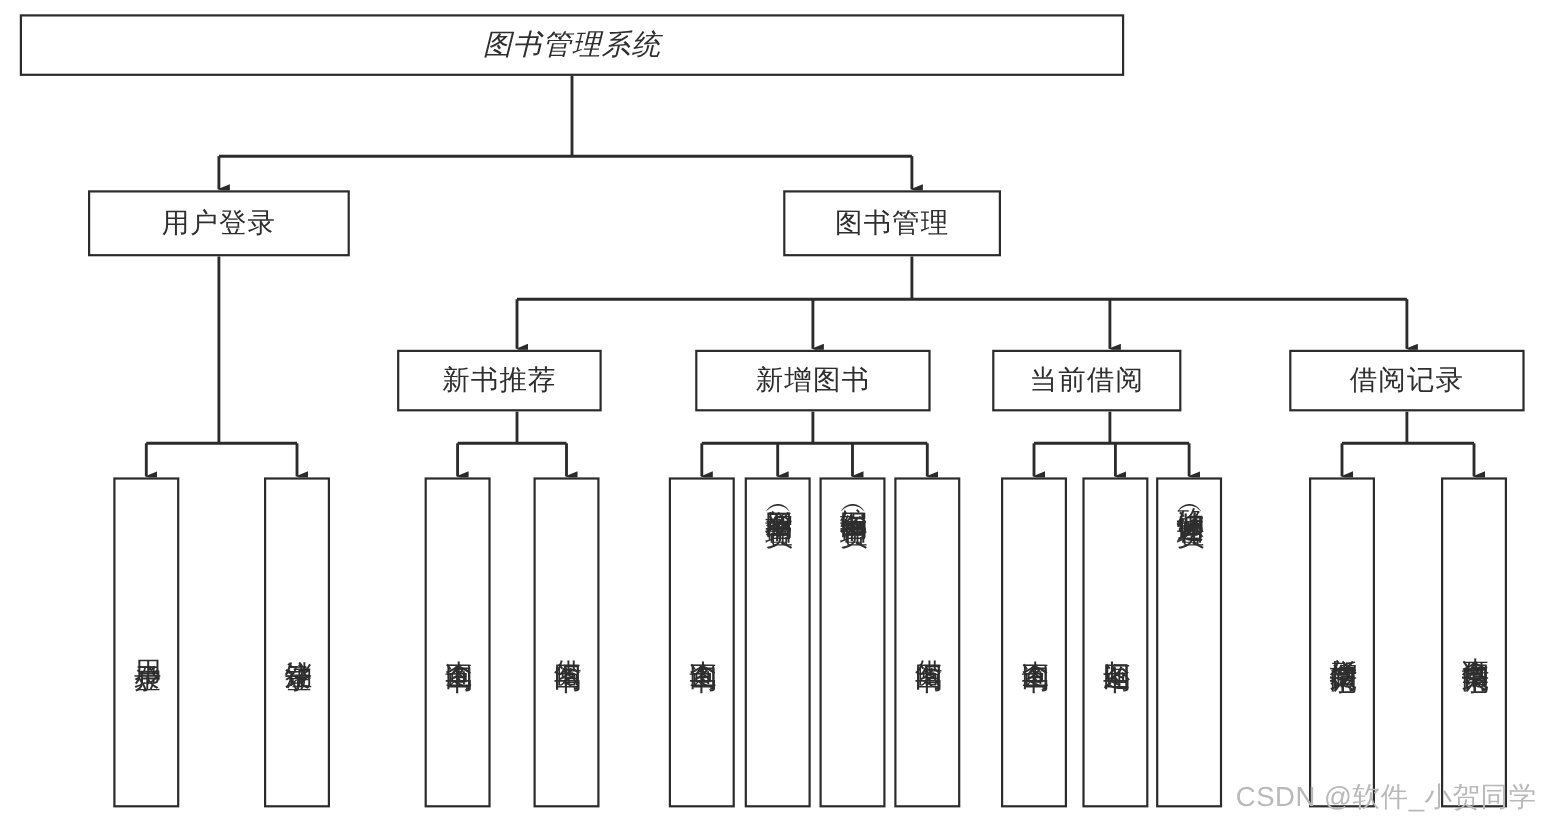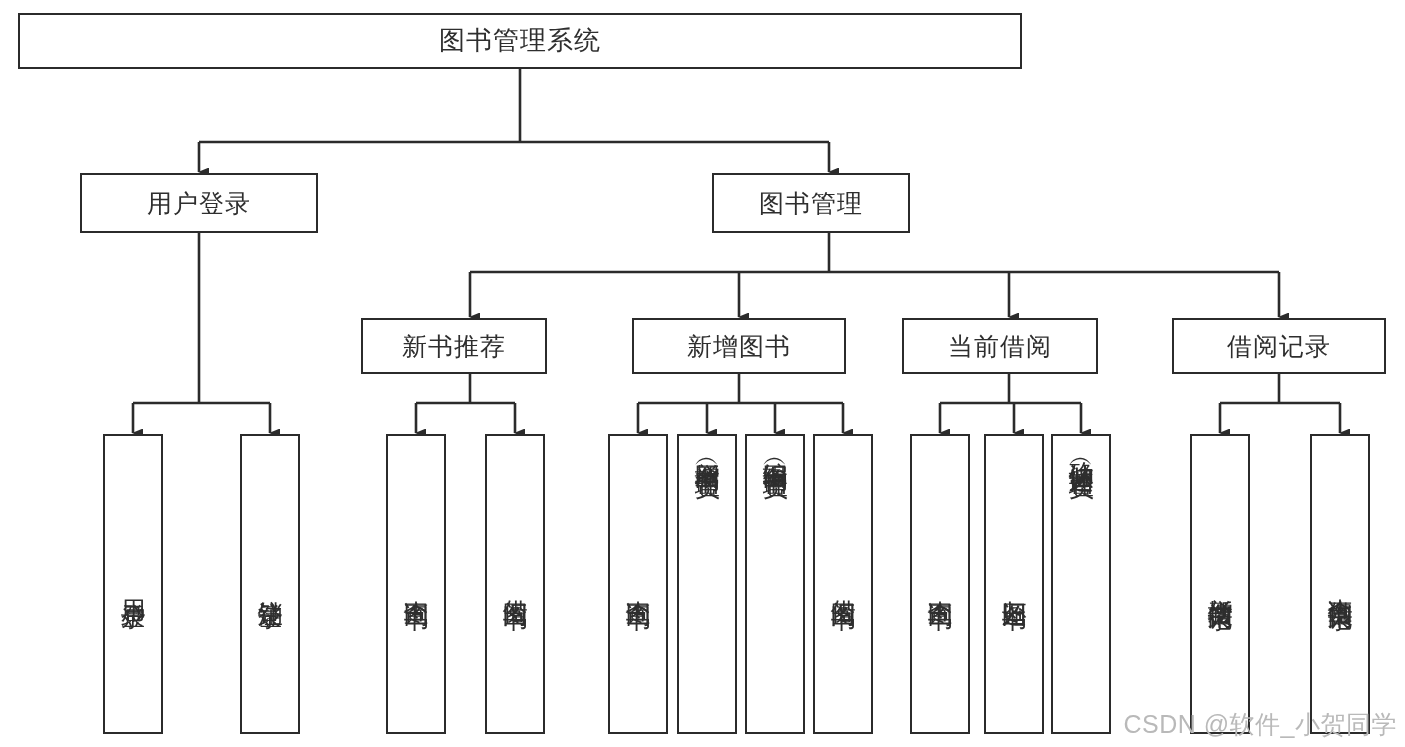--- a/index.html
+++ b/index.html
@@ -114,36 +114,36 @@
         <line x1="1014" y1="403" x2="1014" y2="433" marker-end="url(#arrowhead)"></line>
         <line x1="1081" y1="403" x2="1081" y2="433" marker-end="url(#arrowhead)"></line>
         <line x1="1279" y1="374" x2="1279" y2="403"></line>
         <line x1="1220" y1="403" x2="1340" y2="403"></line>
         <line x1="1220" y1="403" x2="1220" y2="433" marker-end="url(#arrowhead)"></line>
         <line x1="1340" y1="403" x2="1340" y2="433" marker-end="url(#arrowhead)"></line>
       </g>
   </svg>
 
   <div id="node-layer">
-      <div class="node horiz root" style="left: 18px; top: 13px; width: 1004px; height: 56px;">
+      <div class="node horiz root" style="left: 18px; top: 13px; width: 1004px; height: 56px; font-style: italic;">
         <span>图书管理系统</span>
       </div>
       <div class="node horiz" style="left: 80px; top: 173px; width: 238px; height: 60px;">
         <span>用户登录</span>
       </div>
       <div class="node horiz" style="left: 712px; top: 173px; width: 198px; height: 60px;">
         <span>图书管理</span>
       </div>
       <div class="node horiz" style="left: 361px; top: 318px; width: 186px; height: 56px;">
         <span>新书推荐</span>
       </div>
       <div class="node horiz" style="left: 632px; top: 318px; width: 214px; height: 56px;">
         <span>新增图书</span>
       </div>
-      <div class="node horiz" style="left: 902px; top: 318px; width: 196px; height: 56px;">
+      <div class="node horiz" style="left: 902px; top: 318px; width: 172px; height: 56px;">
         <span>当前借阅</span>
       </div>
       <div class="node horiz" style="left: 1172px; top: 318px; width: 214px; height: 56px;">
         <span>借阅记录</span>
       </div>
       <div class="node leaf" style="left: 103px; top: 434px; width: 60px; height: 300px;">
         <span>用户登录</span>
       </div>
       <div class="node leaf" style="left: 240px; top: 434px; width: 60px; height: 300px;">
         <span>注销登录</span>

